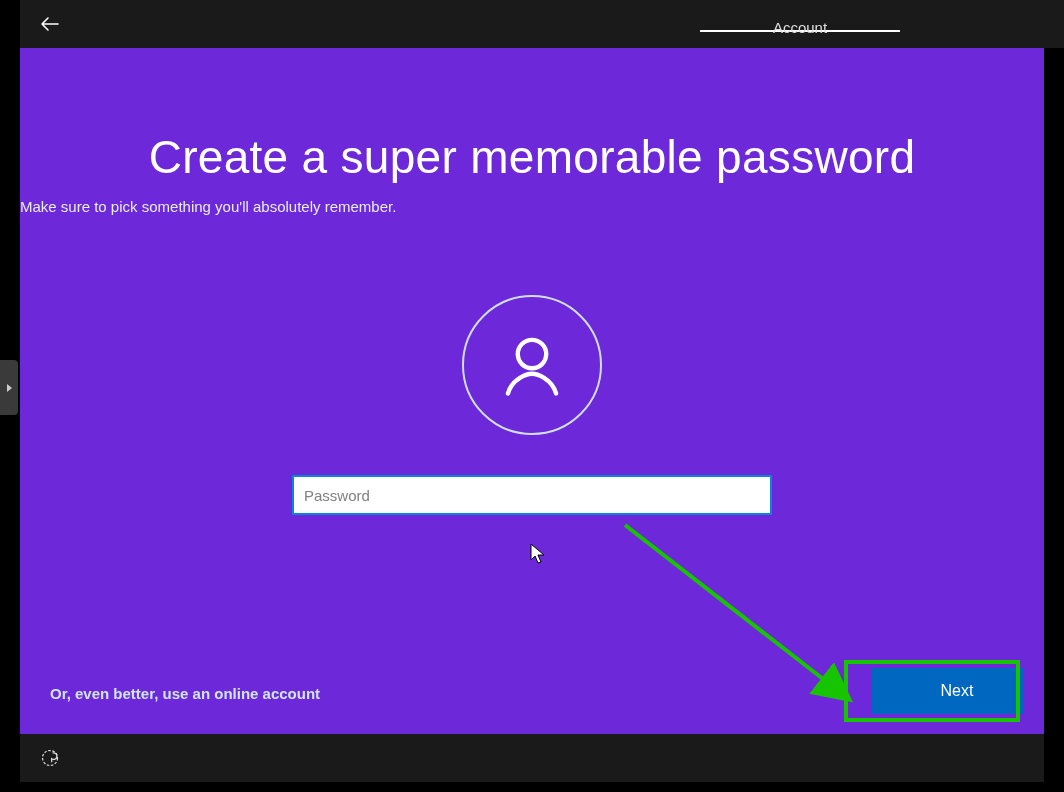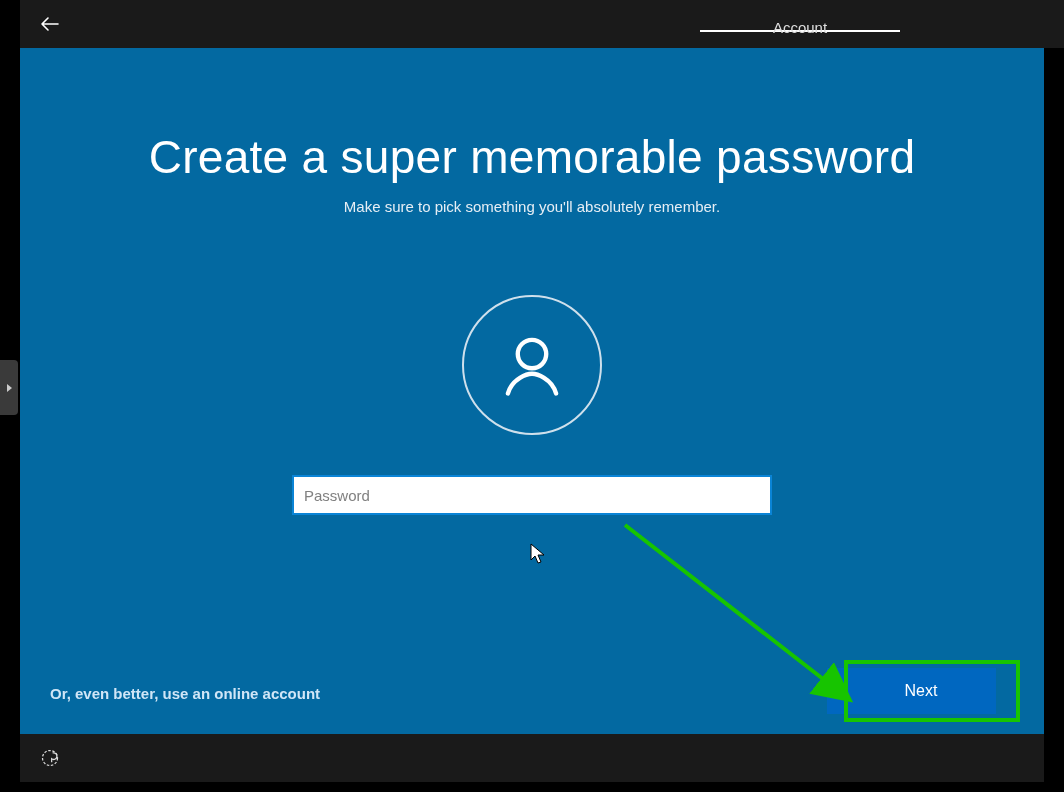--- a/index.html
+++ b/index.html
@@ -42,31 +42,30 @@
       color: #ddd;
       border-bottom: 2px solid #fff;
       padding-top: 19px;
     }
     .main-panel {
       position: absolute;
       left: 20px;
       right: 20px;
       top: 48px;
       bottom: 58px;
-      background: #0369a1;
+      background: #6d28d9;
     }
     .headline {
       text-align: center;
       font-weight: 200;
       font-size: 46px;
       margin-top: 82px;
       letter-spacing: 0.3px;
     }
     .subhead {
-      text-align: center;
       font-size: 15px;
       margin-top: 14px;
       color: #e6eef5;
     }
     .avatar-wrap {
       width: 140px; height: 140px;
       margin: 80px auto 0 auto;
       border: 2px solid #cfe0ec;
       border-radius: 50%;
       display: flex; align-items: center; justify-content: center;
@@ -89,23 +88,23 @@
       position: absolute;
       left: 30px;
       bottom: 32px;
       font-size: 15px;
       font-weight: 700;
       color: #d0e6f7;
       cursor: pointer;
     }
     .next-btn {
       position: absolute;
-      right: 48px;
+      right: 20px;
       bottom: 20px;
-      width: 169px;
+      width: 153px;
       height: 46px;
       background: #0067c0;
       color: #fff;
       border: none;
       font-size: 16px;
       cursor: pointer;
       padding-left: 19px;
     }
     .highlight-box {
       position: absolute;

